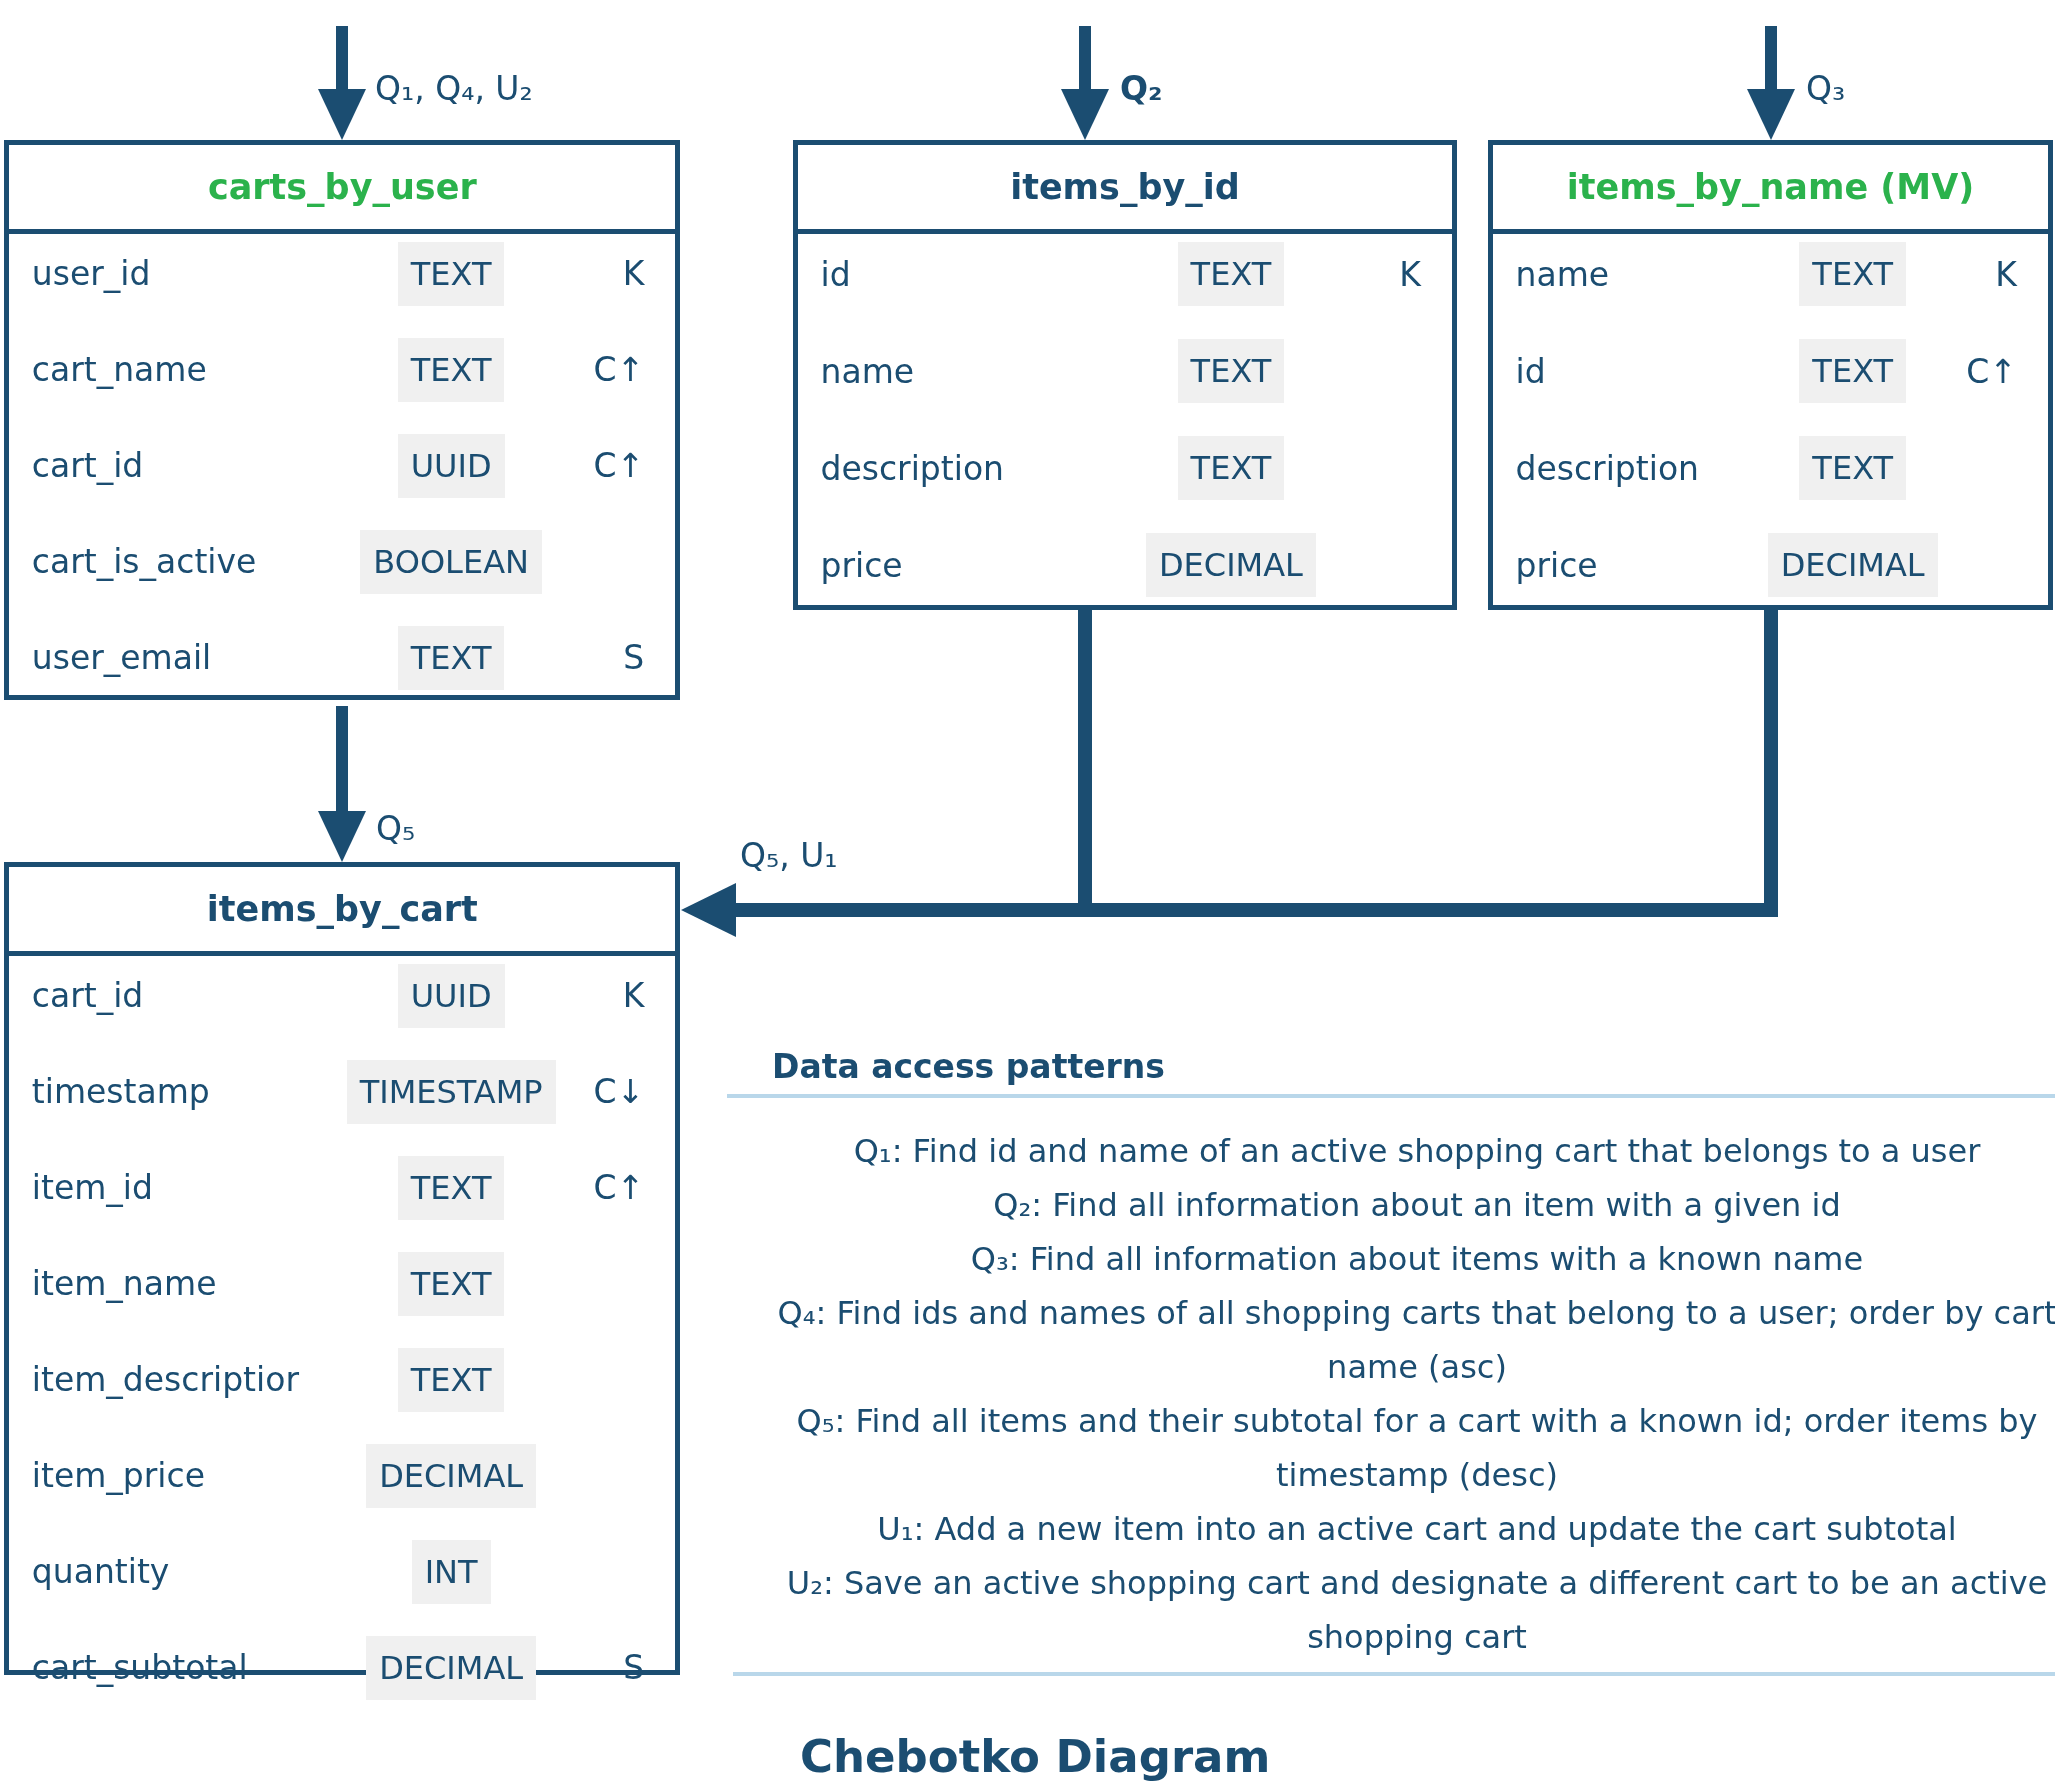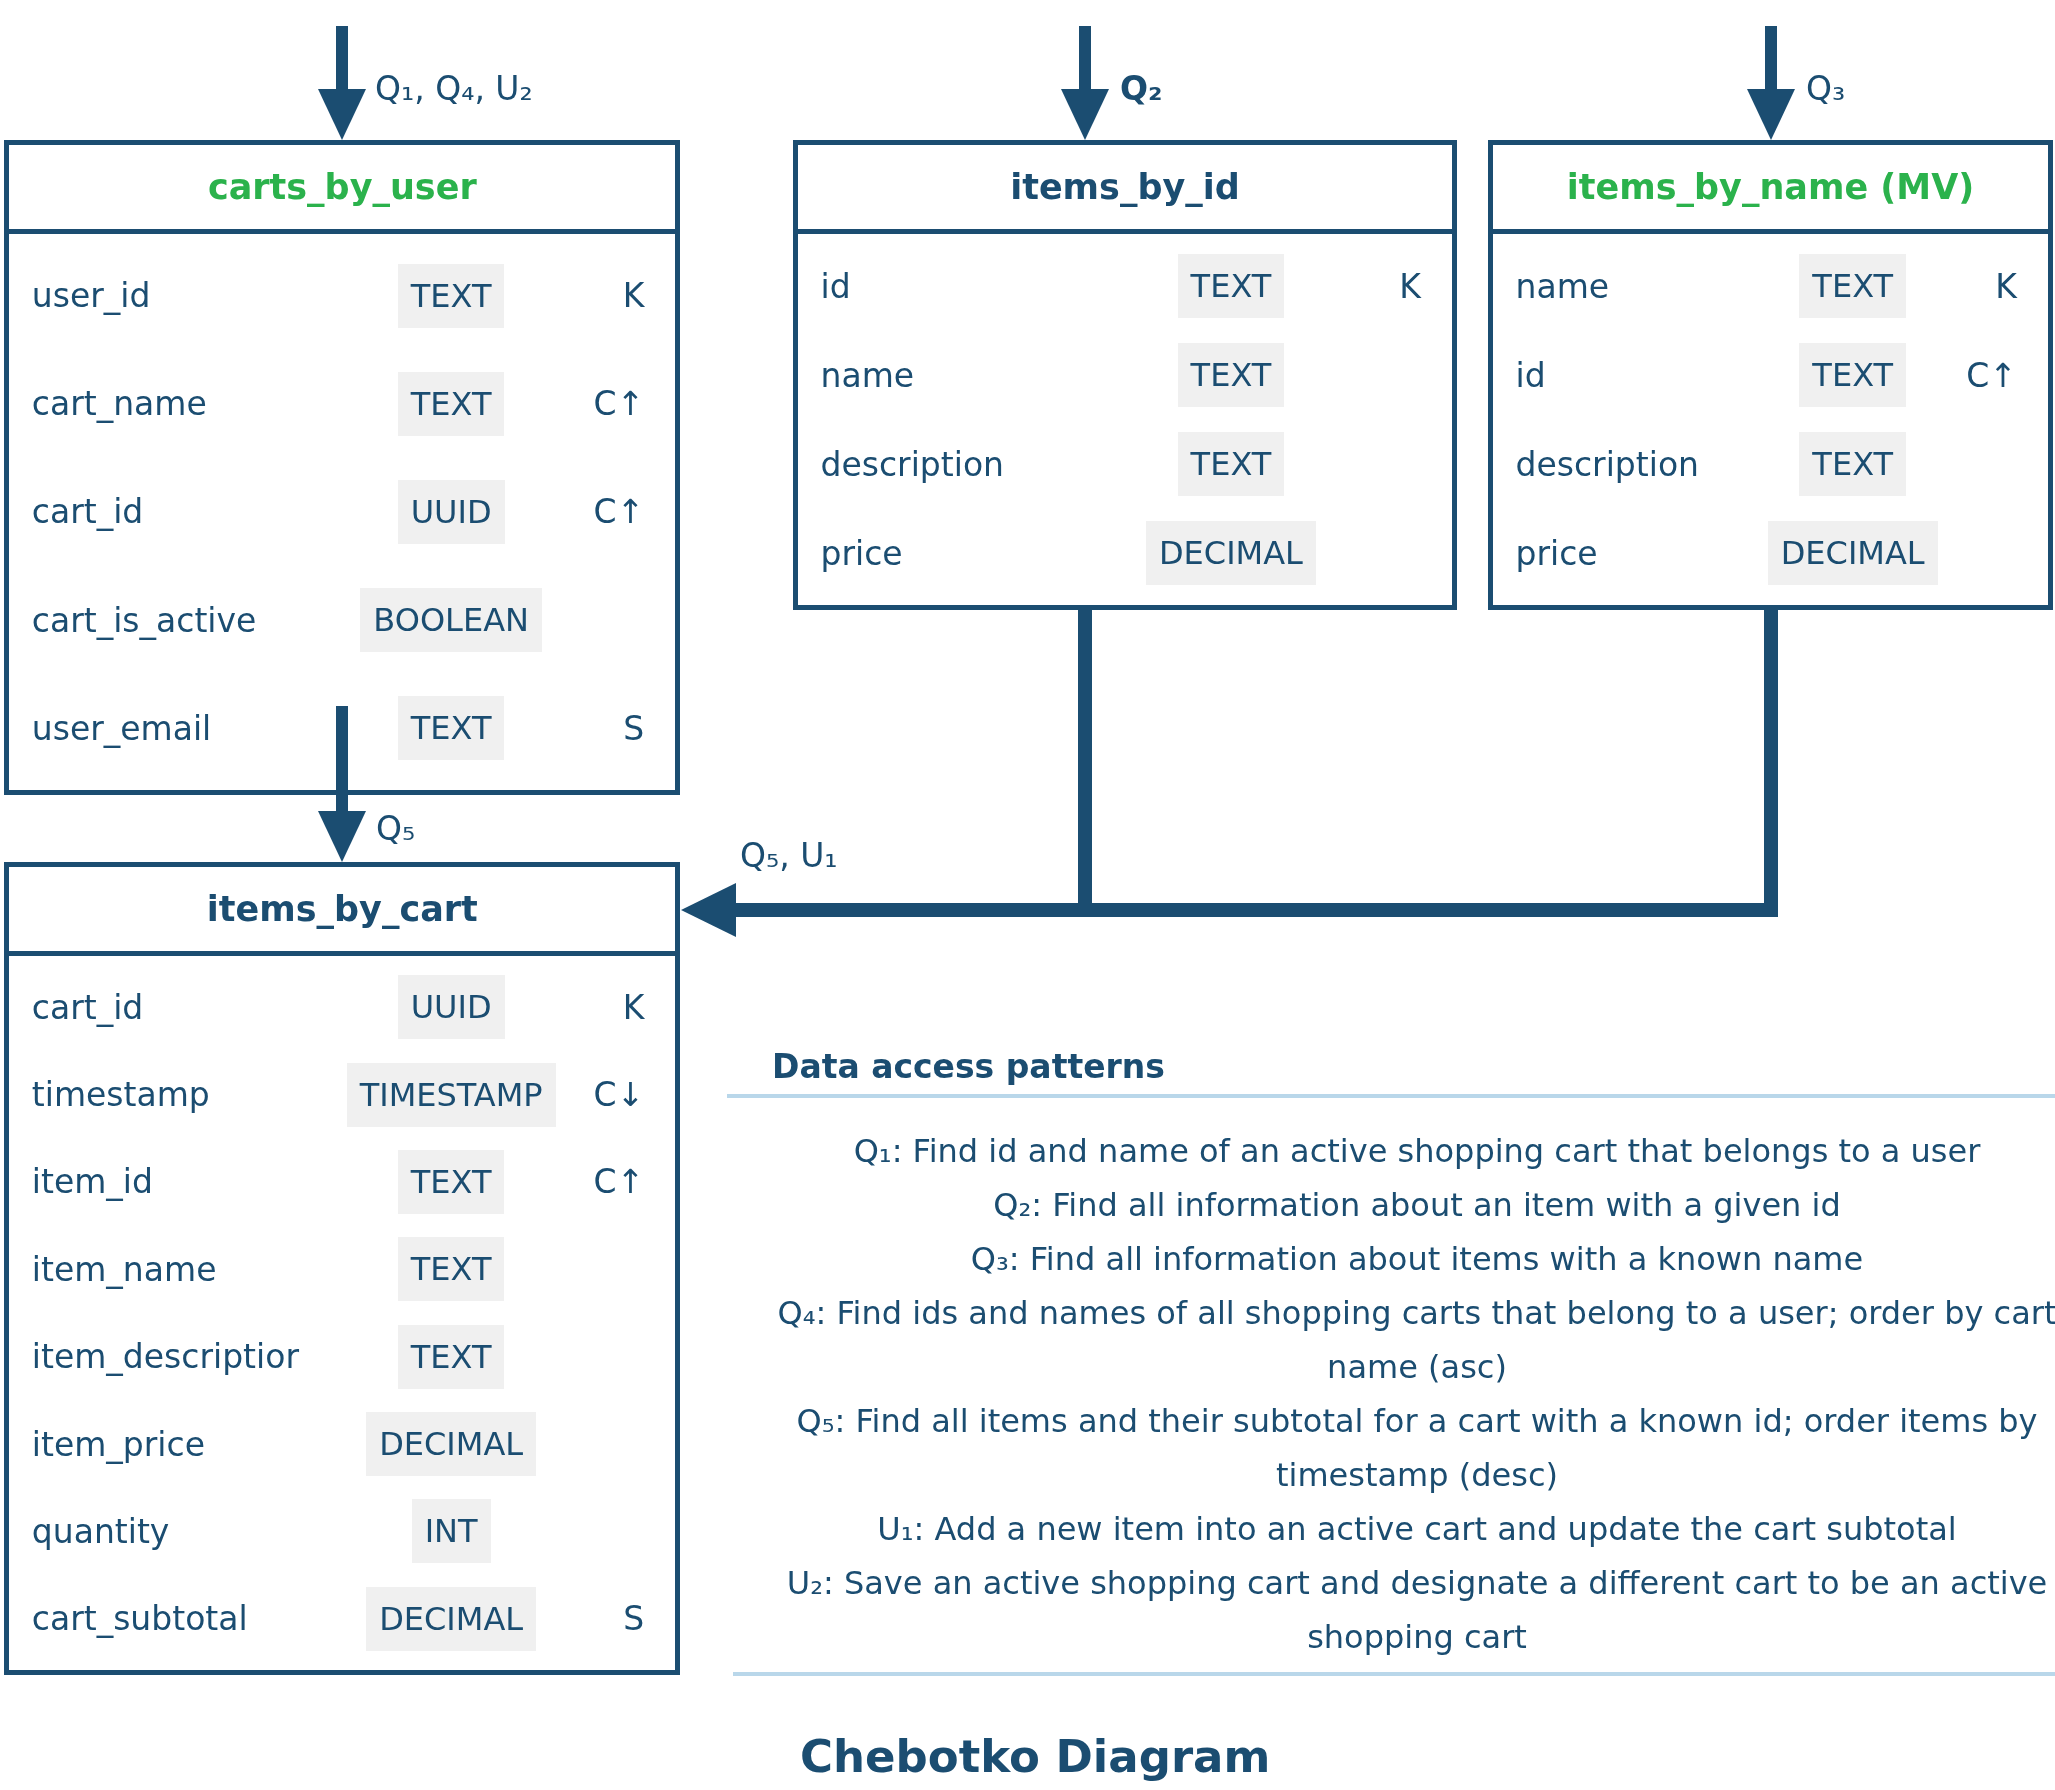--- a/index.html
+++ b/index.html
@@ -15,20 +15,21 @@
   .thead{
     height:84px; border-bottom:5.4px solid #1b4d71;
     display:flex; align-items:center; justify-content:center;
     font-size:35px; font-weight:bold; color:#1b4d71; white-space:nowrap;
   }
   .thead.green{ color:#2bb24c; }
   .rows{
     position:absolute; left:0; right:0; top:89px; bottom:0;
     display:flex; flex-direction:column; justify-content:space-around;
     padding:7.5px 0;
+    gap:32px;
   }
   .row{ display:flex; align-items:center; }
   .fname{ flex:0 0 48%; padding-left:22.5px; font-size:33px; box-sizing:border-box; white-space:nowrap; }
   .ftype{ flex:1; display:flex; justify-content:center; }
   .badge{
     display:inline-block; background:#f0f0f0; color:#1b4d71;
     font-size:32px; padding:13px 13px; white-space:nowrap;
   }
   .fkey{ flex:0 0 102px; text-align:right; padding-right:31px; font-size:33px; box-sizing:border-box; white-space:nowrap; }
   .shaft-v{ position:absolute; width:11.8px; background:#1b4d71; }
@@ -62,21 +63,21 @@
   <div class="lbl" style="left:375px; top:69px;">Q₁, Q₄, U₂</div>
 
   <div class="shaft-v" style="left:1079px; top:26px; height:65px;"></div>
   <div class="head-down" style="left:1061px; top:89px;"></div>
   <div class="lbl" style="left:1120px; top:69px;font-weight:bold;">Q₂</div>
 
   <div class="shaft-v" style="left:1765px; top:26px; height:65px;"></div>
   <div class="head-down" style="left:1747px; top:89px;"></div>
   <div class="lbl" style="left:1806px; top:69px;">Q₃</div>
 
-  <div class="table" style="left:4.3px; top:140px; width:676px; height:655px;">
+  <div class="table" style="left:4.3px; top:140px; width:676px; height:560px;">
     <div class="thead green">carts_by_user</div>
     <div class="rows">
       <div class="row">
         <span class="fname">user_id</span>
         <span class="ftype">
             <span class="badge">TEXT</span>
           </span>
         <span class="fkey">K</span>
       </div>
       <div class="row">

